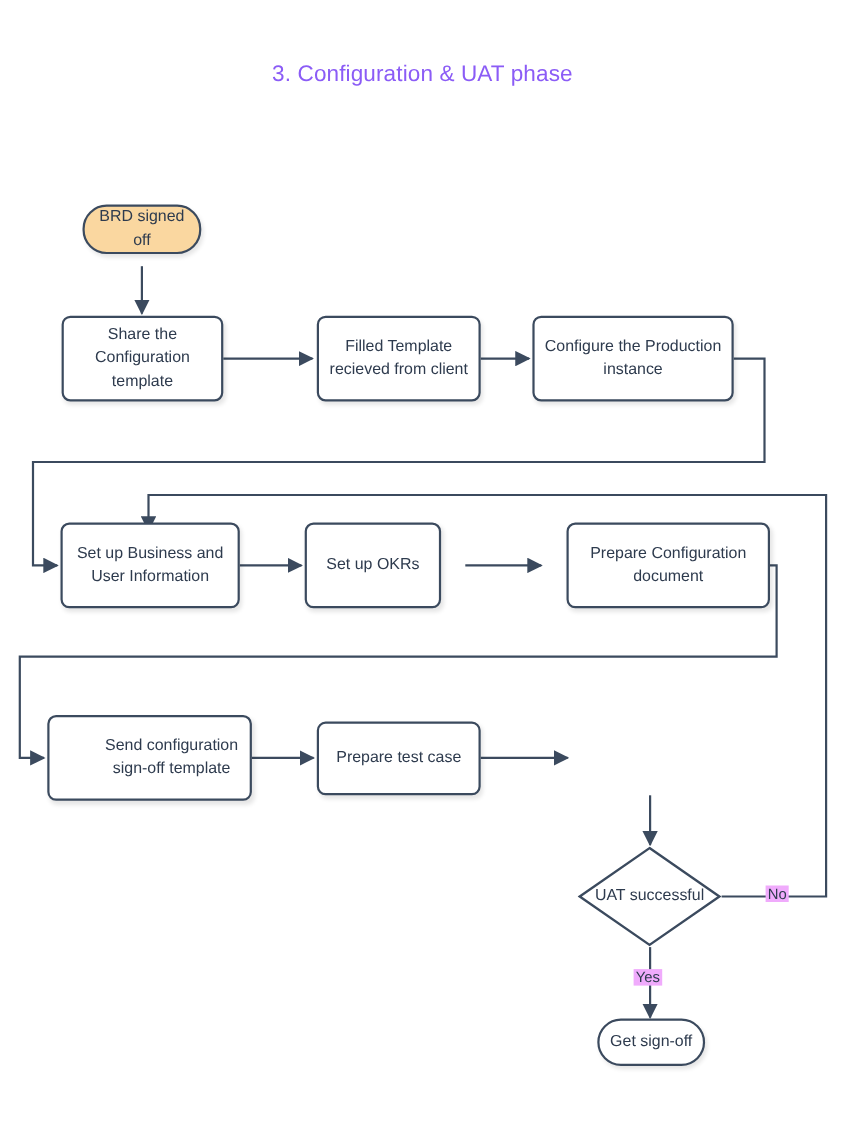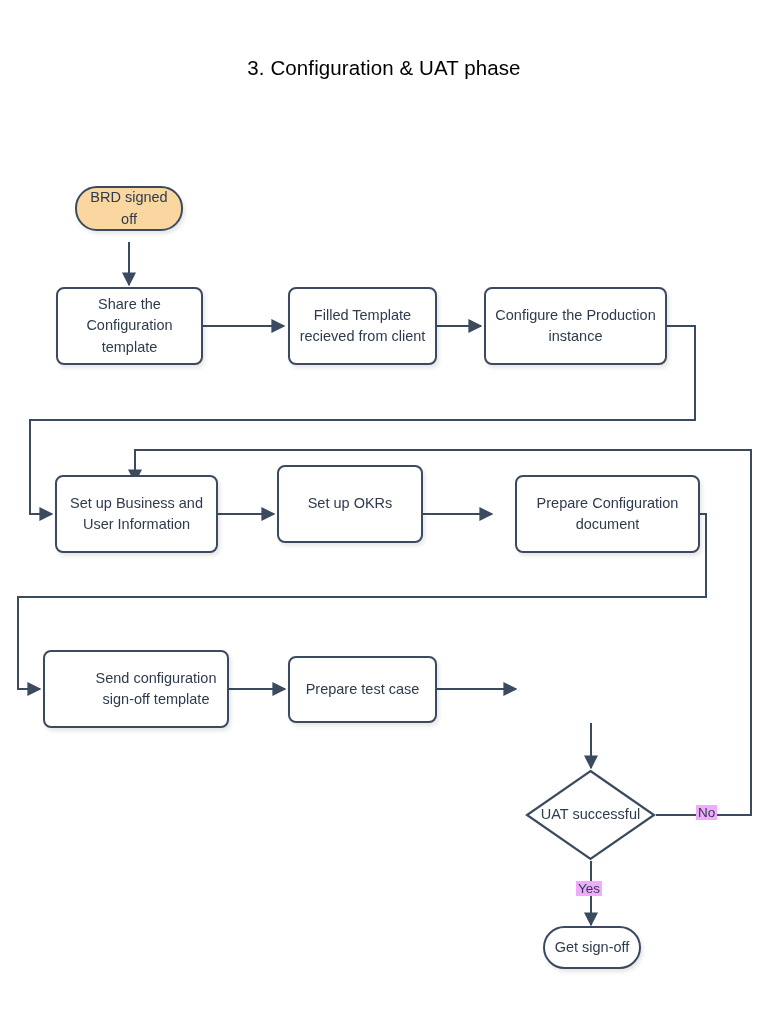--- a/index.html
+++ b/index.html
@@ -71,21 +71,21 @@
     color: #2e3b4e;
     z-index: 2;
   }
   .page-title {
     position: absolute;
     left: 0;
     top: 56px;
     width: 768px;
     text-align: center;
     font-size: 20.5px;
-    color: #000000;
+    color: #8b5cf6;
     letter-spacing: 0.1px;
   }
   .edge-label {
     position: absolute;
     font-size: 13.5px;
     color: #2e3b4e;
     background: #f0abfc;
     padding: 0 2px;
     white-space: nowrap;
   }
@@ -144,21 +144,21 @@
   </div>
 
   <div class="node process" style="left:484px; top:287px; width:183px; height:78px;">
     <span>Configure the Production instance</span>
   </div>
 
   <div class="node process" style="left:55px; top:475px; width:163px; height:78px;">
     <span>Set up Business and User Information</span>
   </div>
 
-  <div class="node process" style="left:277px; top:465px; width:146px; height:78px;">
+  <div class="node process" style="left:277px; top:475px; width:124px; height:78px;">
     <span>Set up OKRs</span>
   </div>
 
   <div class="node process" style="left:515px; top:475px; width:185px; height:78px;">
     <span>Prepare Configuration document</span>
   </div>
 
   <div class="node process" style="left:43px; top:650px; width:186px; height:78px;padding-left:46px;">
     <span>Send configuration sign-off template</span>
   </div>

